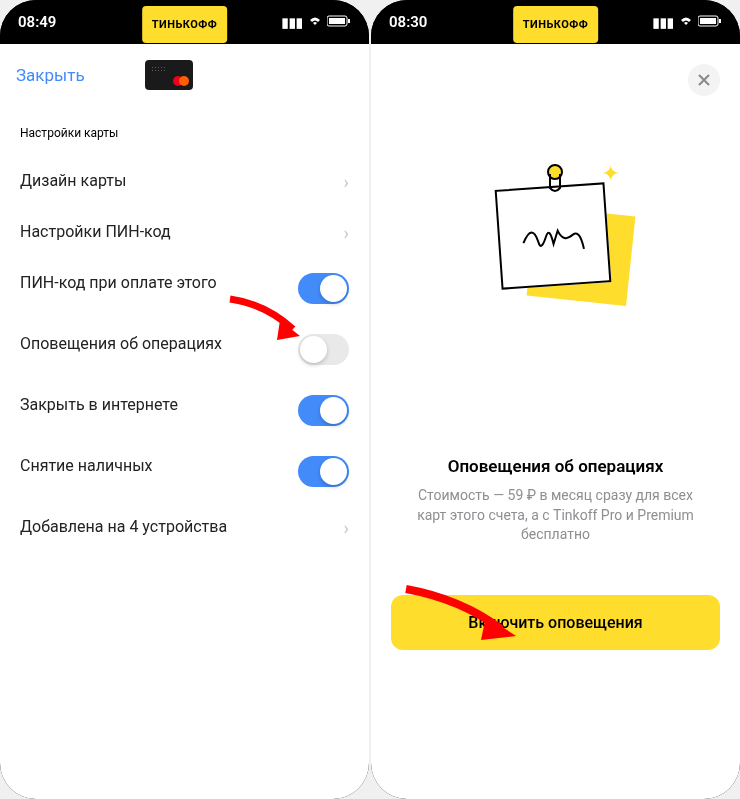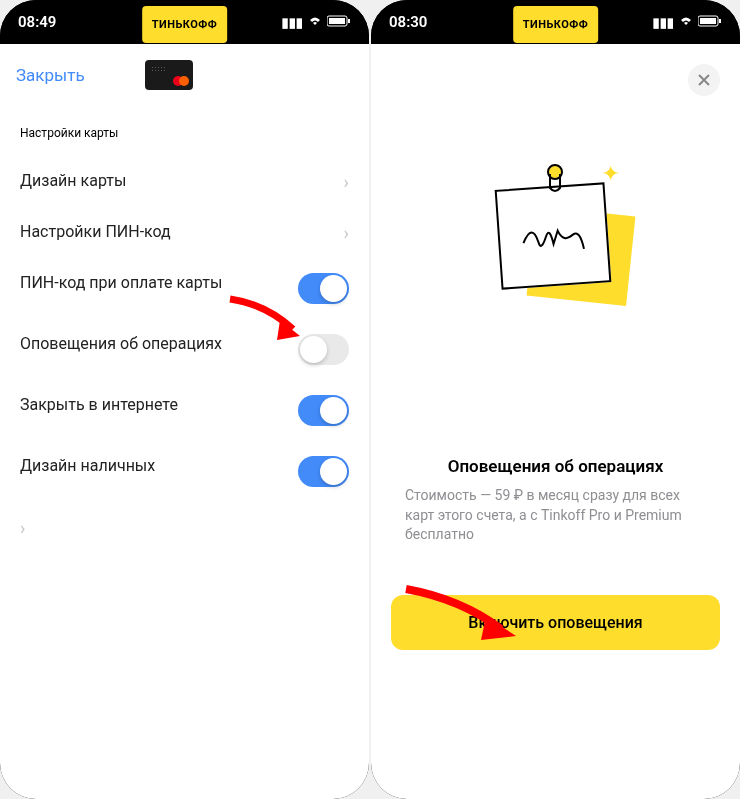--- a/index.html
+++ b/index.html
@@ -209,20 +209,21 @@
     color: #ffdd2d;
   }
   .promo-title {
     text-align: center;
     font-size: 17px;
     font-weight: 600;
     margin-top: 140px;
     color: #000;
   }
   .promo-desc {
+    text-align: center;
     font-size: 14px;
     color: #8e8e93;
     margin-top: 10px;
     line-height: 1.4;
     padding: 0 14px;
   }
   .cta-button {
     margin-top: 50px;
     background: #ffdd2d;
     color: #000;
@@ -273,40 +274,41 @@
 
       <div class="row">
         <span>Дизайн карты</span>
         <span class="chevron">›</span>
       </div>
       <div class="row">
         <span>Настройки ПИН-код</span>
         <span class="chevron">›</span>
       </div>
       <div class="row">
-        <span>ПИН-код при оплате карты</span>
+        <span>ПИН-код при оплате этого</span>
         <div class="toggle toggle-on"></div>
       </div>
       <div class="row" style="position:relative">
         <span>Оповещения об операциях</span>
         <div class="toggle toggle-off"></div>
         <svg class="arrow" style="top:-25px; left:225px;" width="90" height="55" viewBox="0 0 90 55">
           <path d="M5 5 Q 40 10 68 35" stroke="#ff0000" stroke-width="7" fill="none"></path>
           <path d="M55 26 L75 42 L52 46 Z" fill="#ff0000"></path>
         </svg>
       </div>
       <div class="row">
         <span>Закрыть в интернете</span>
         <div class="toggle toggle-on"></div>
       </div>
       <div class="row">
-        <span>Дизайн наличных</span>
+        <span>Снятие наличных</span>
         <div class="toggle toggle-on"></div>
       </div>
       <div class="row">
+        <span>Добавлена на 4 устройства</span>
         <span class="chevron">›</span>
       </div>
     </div>
   </div>
 </div>
 
 <div class="phone">
   <div class="status-bar">
     <span>08:30</span>
     <div class="notch">ТИНЬКОФФ</div>

